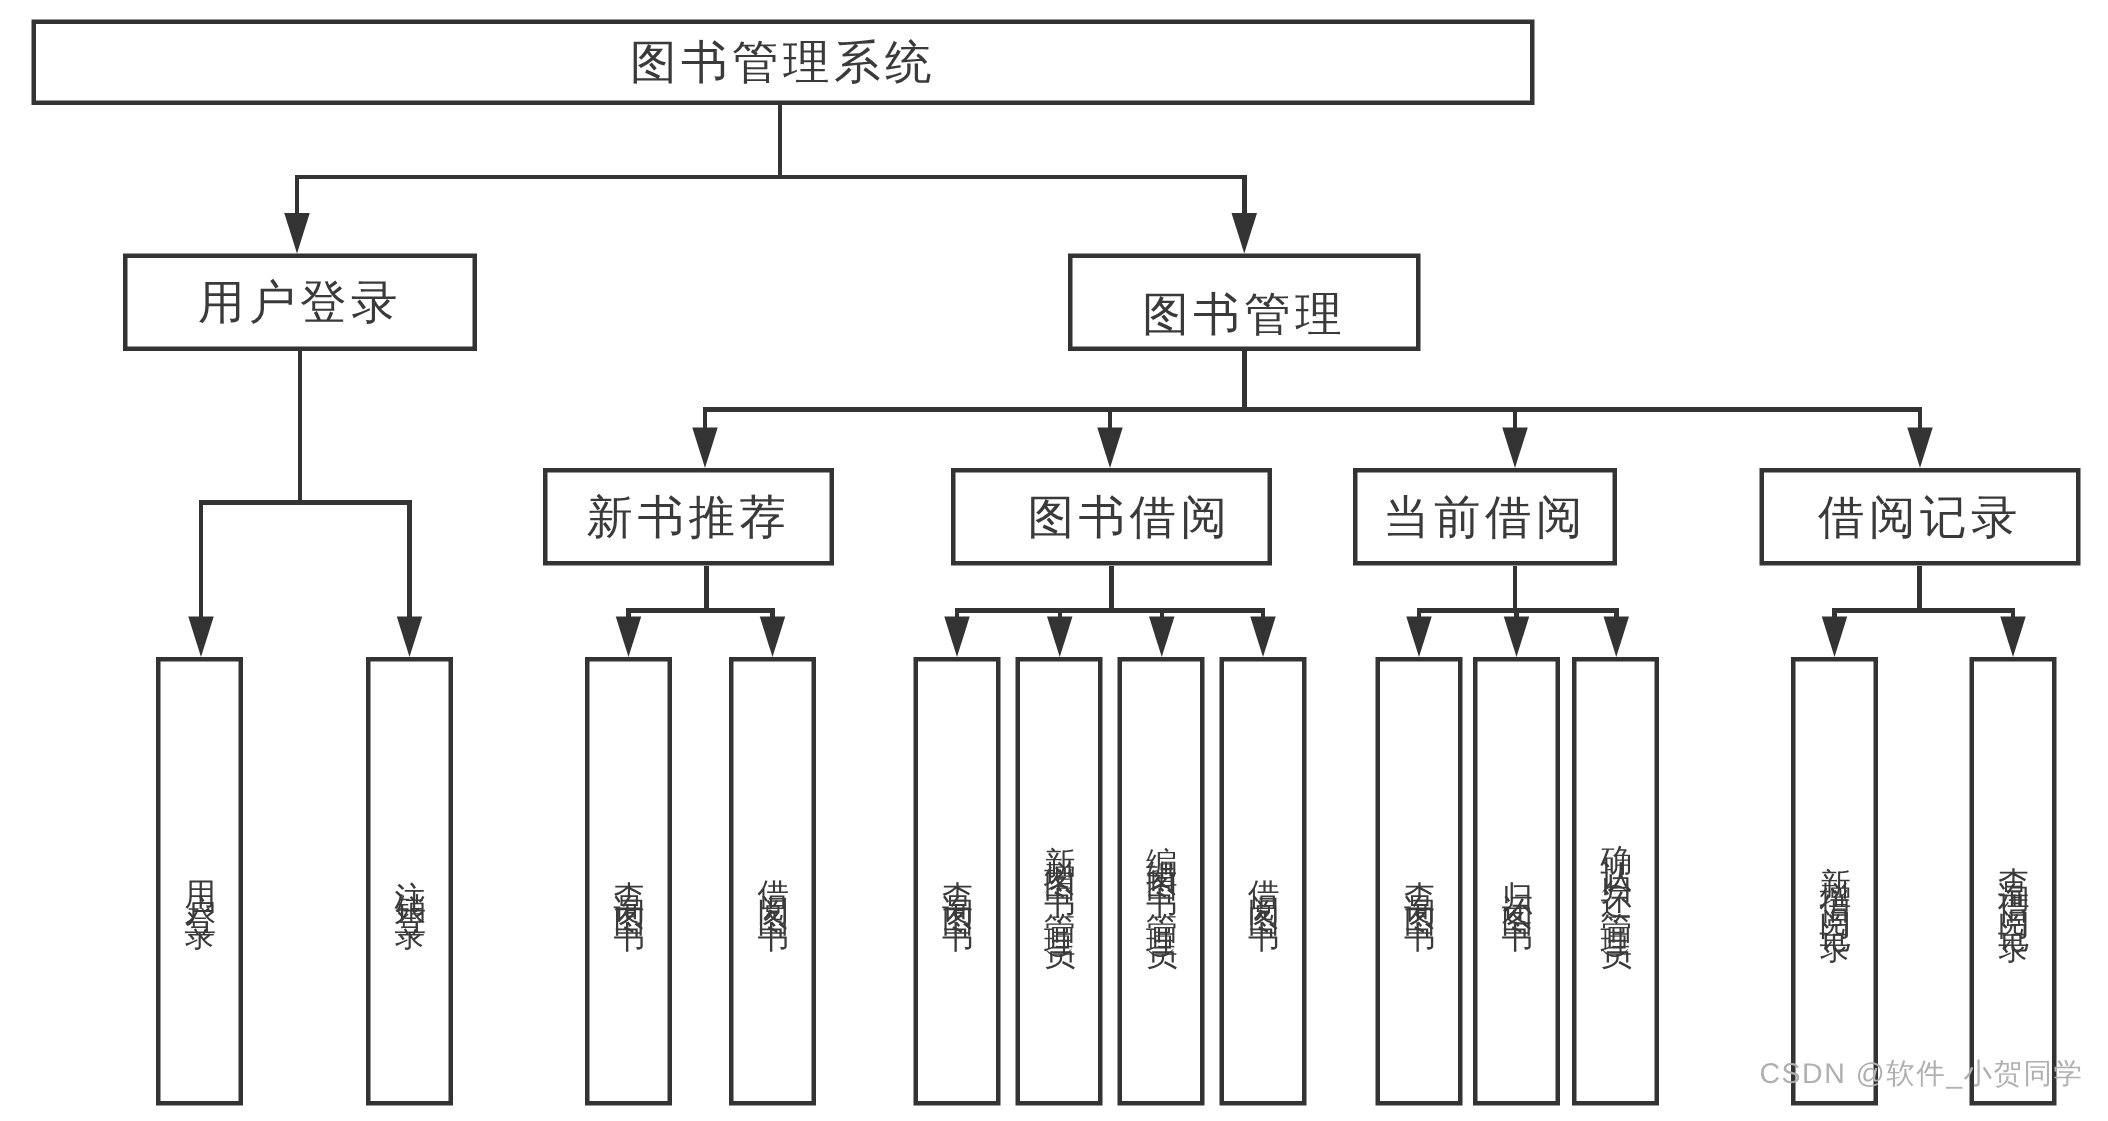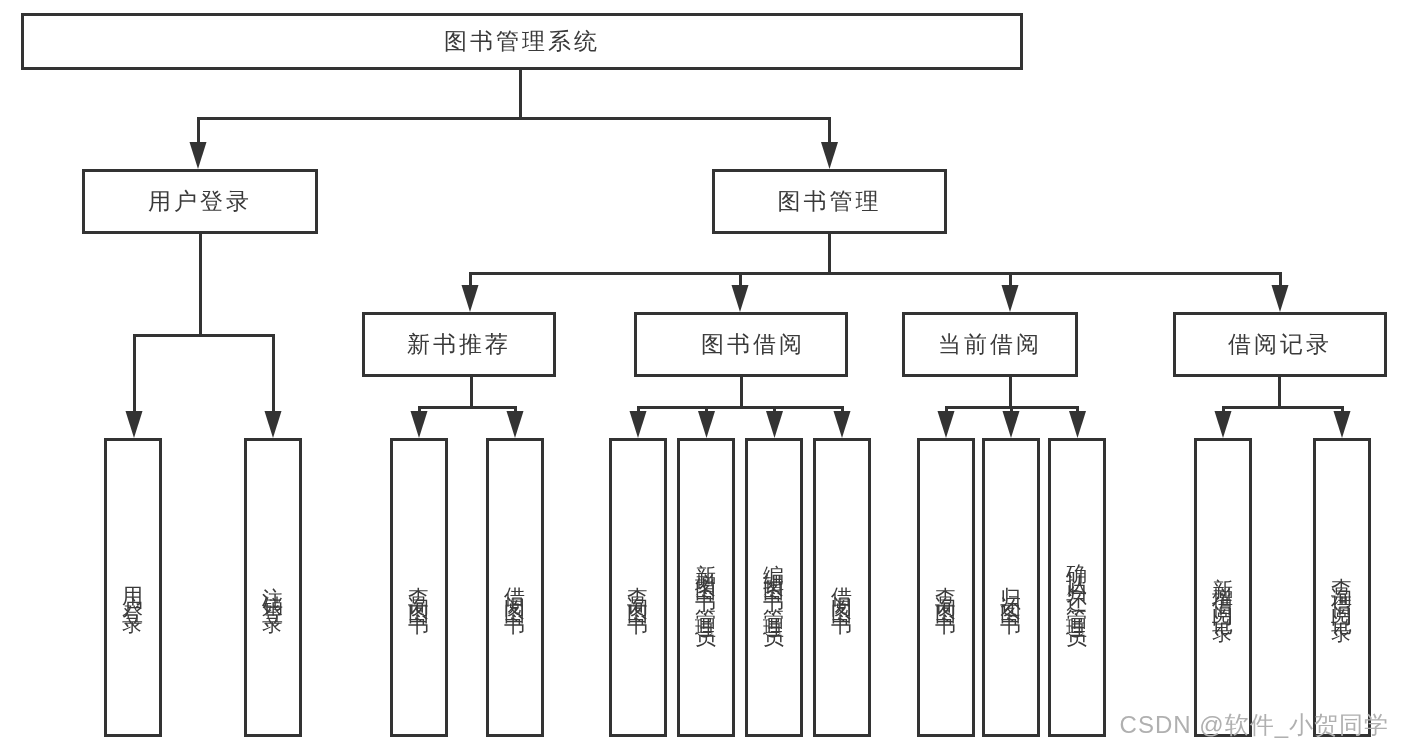--- a/index.html
+++ b/index.html
@@ -15,42 +15,42 @@
     position:absolute;
     box-sizing:border-box;
     border:3px solid #333333;
     background:#ffffff;
     display:flex;
     align-items:center;
     justify-content:center;
     z-index:2;
   }
   .hlabel{
-    font-size:23px;
+    font-size:31px;
     letter-spacing:3px;
     color:#3a3a3a;
     white-space:nowrap;
     font-family:Liberation Mono, monospace;
   }
   .vlabel{
     writing-mode:vertical-rl;
     text-orientation:mixed;
     font-size:21px;
     letter-spacing:9px;
     line-height:1;
     color:#3a3a3a;
   }
   .leaf{top:438px;height:299px;width:58px;}
   .lvl2{top:169px;height:65px;}
   .lvl3{top:312px;height:65px;}
   .watermark{
     position:absolute;
     right:16px;
-    bottom:6px;
-    font-size:24px;
+    bottom:18px;
+    font-size:19px;
     letter-spacing:1px;
     color:#b0b0b0;
     z-index:10;
     white-space:nowrap;
   }
 </style>
 </head>
 <body>
 
 <div class="canvas">
@@ -107,21 +107,21 @@
     </g>
   </svg>
 
   <div class="box" style="left:21px;top:13px;width:1002px;height:57px;">
     <span class="hlabel">图书管理系统</span>
   </div>
 
   <div class="box lvl2" style="left:82px;width:236px;">
     <span class="hlabel">用户登录</span>
   </div>
-  <div class="box lvl2" style="left:712px;width:235px;">
+  <div class="box lvl2" style="left:712px;width:235px;align-items:flex-end;">
     <span class="hlabel">图书管理</span>
   </div>
 
   <div class="box lvl3" style="left:362px;width:194px;">
     <span class="hlabel">新书推荐</span>
   </div>
   <div class="box lvl3" style="left:634px;width:214px;padding-left:24px;">
     <span class="hlabel">图书借阅</span>
   </div>
   <div class="box lvl3" style="left:902px;width:176px;">

